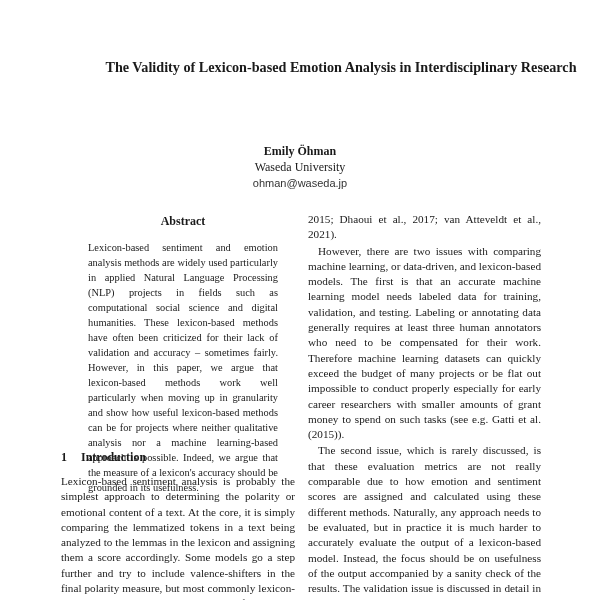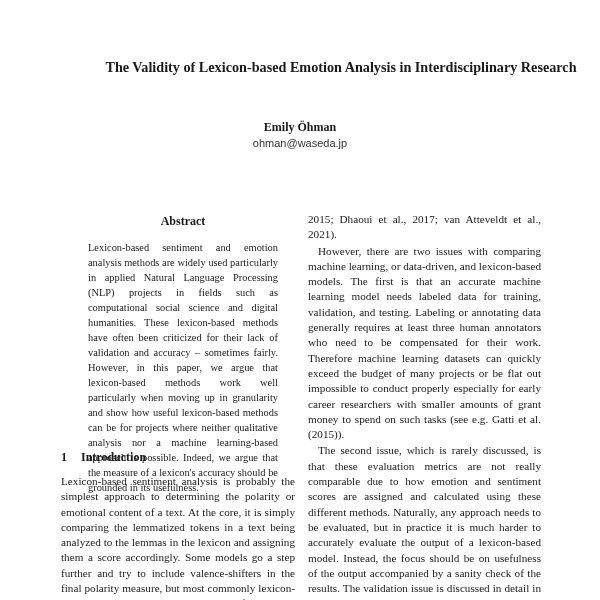--- a/index.html
+++ b/index.html
@@ -1,21 +1,21 @@
 <!DOCTYPE html>
 <html><head>
 <meta charset="utf-8">
 <style>
   html, body { margin:0; padding:0; background:#ffffff; }
   body { width:600px; height:600px; overflow:hidden; position:relative;
          font-family:"Liberation Serif", "DejaVu Serif", serif; color:#1a1a1a; }
   .title { position:absolute; left:60px; top:58px; width:480px; text-align:center;
            font-weight:bold; font-size:14.2px; line-height:19px;margin-left:41px; }
   .author-block { position:absolute; left:150px; top:119px; width:300px; text-align:center; }
-  .author-name { font-weight:bold; font-size:12px; line-height:16px; }
+  .author-name { font-weight:bold; font-size:12px; line-height:16px;margin-top:24px; }
   .affil { font-size:12px; line-height:16px; }
   .email { font-family:Liberation Sans, sans-serif; font-size:11px; line-height:16px; color:#333; }
   .col { position:absolute; font-size:11.2px; line-height:15.3px; text-align:justify; }
   .col p { margin:0; }
   .right { left:308px; top:212px; width:233px; }
   .abstract-title { position:absolute; left:88px; top:214px; width:190px; text-align:center;
                     font-weight:bold; font-size:12px; }
   .abstract { position:absolute; left:88px; top:240px; width:190px;
               font-size:10.4px; line-height:15px; text-align:justify; }
   .section-head { position:absolute; left:61px; top:450px; font-weight:bold; font-size:12px; }
@@ -24,20 +24,21 @@
   .indent { text-indent:10px; }
   .right p + p { margin-top:1px;font-family:Liberation Serif, serif; }
 </style>
 </head>
 <body>
 
 <div class="title">The Validity of Lexicon-based Emotion Analysis in Interdisciplinary Research</div>
 
 <div class="author-block">
   <div class="author-name">Emily Öhman</div>
+  <div class="affil">Waseda University</div>
   <div class="email">ohman@waseda.jp</div>
 </div>
 
 <div class="abstract-title">Abstract</div>
 <div class="abstract">Lexicon-based sentiment and emotion analysis methods are widely used particularly in applied Natural Language Processing (NLP) projects in fields such as computational social science and digital humanities. These lexicon-based methods have often been criticized for their lack of validation and accuracy – sometimes fairly. However, in this paper, we argue that lexicon-based methods work well particularly when moving up in granularity and show how useful lexicon-based methods can be for projects where neither qualitative analysis nor a machine learning-based approach is possible. Indeed, we argue that the measure of a lexicon's accuracy should be grounded in its usefulness.</div>
 
 <div class="section-head">
   <span class="num">1</span><span>Introduction</span>
 </div>
 <div class="intro">Lexicon-based sentiment analysis is probably the simplest approach to determining the polarity or emotional content of a text. At the core, it is simply comparing the lemmatized tokens in a text being analyzed to the lemmas in the lexicon and assigning them a score accordingly. Some models go a step further and try to include valence-shifters in the final polarity measure, but most commonly lexicon-based sentiment analysis relies on bag-of-words</div>

